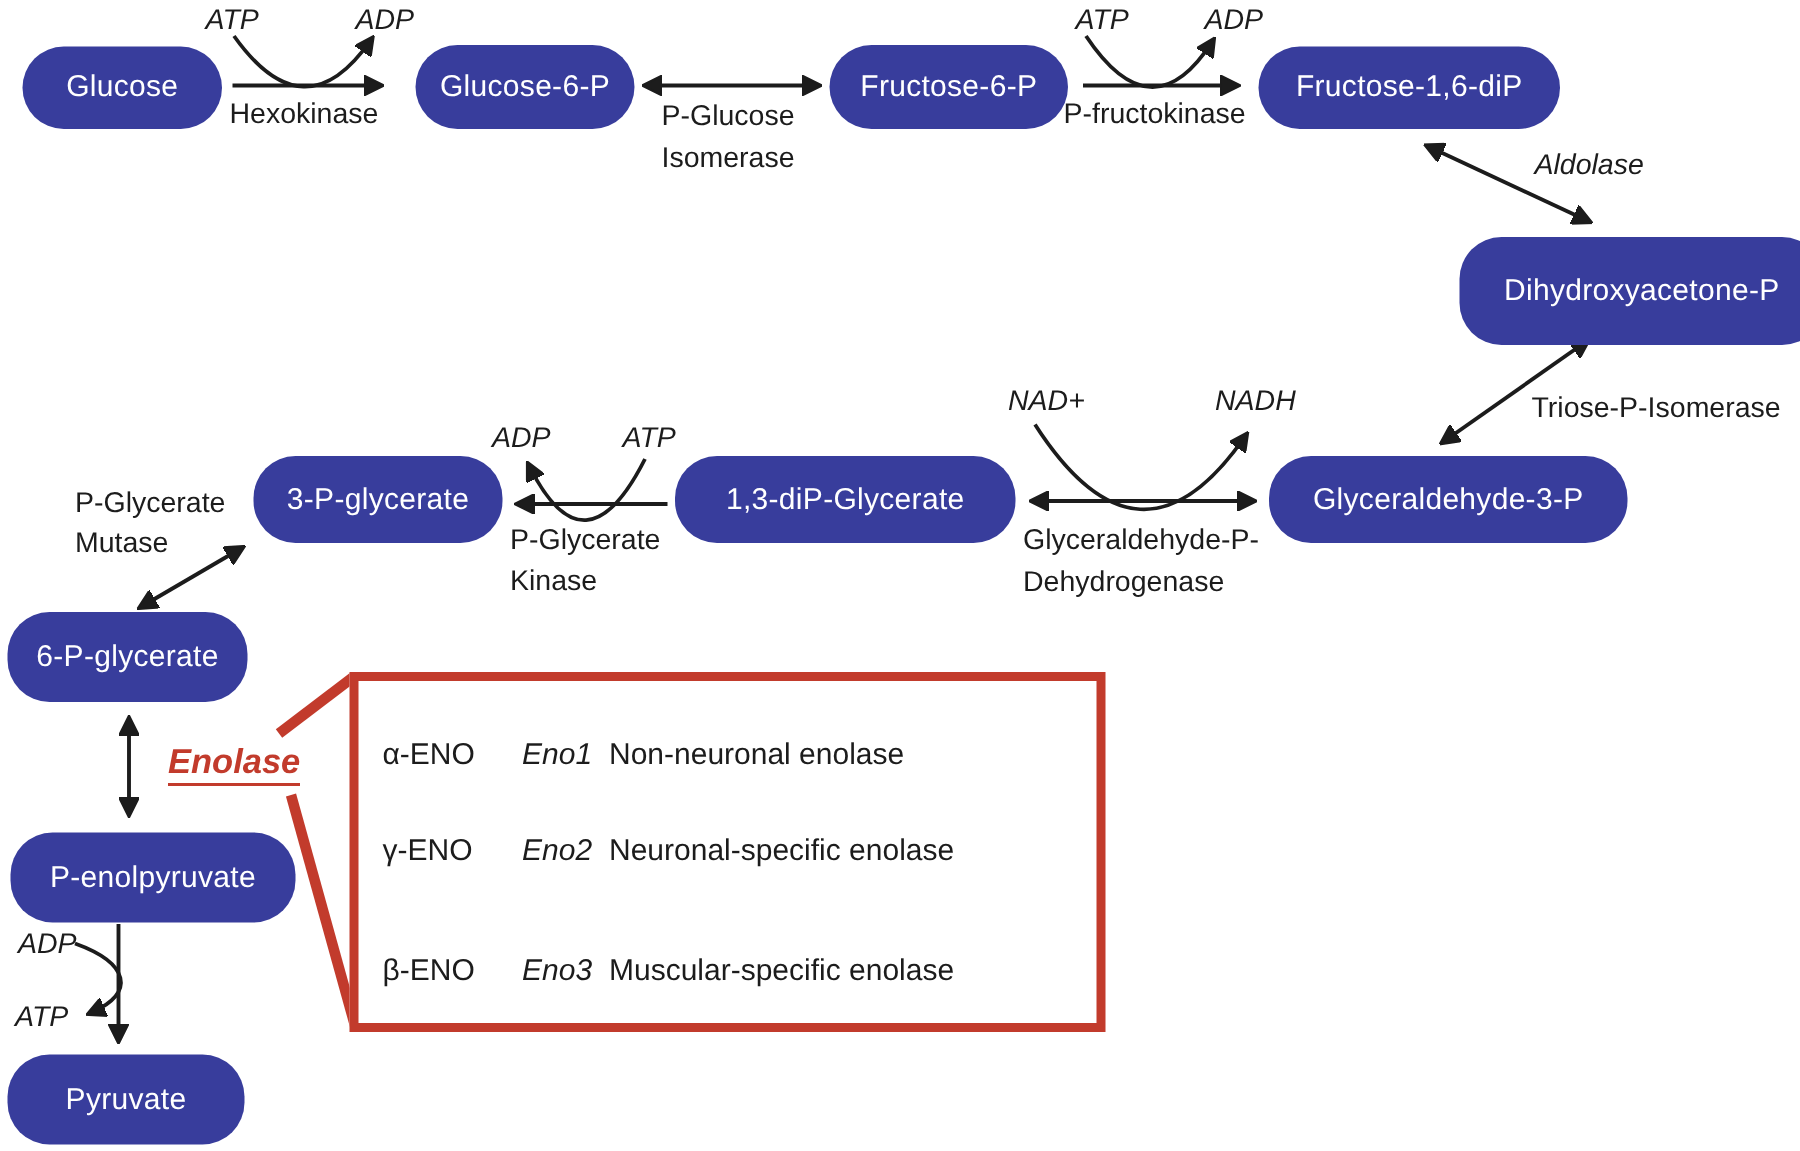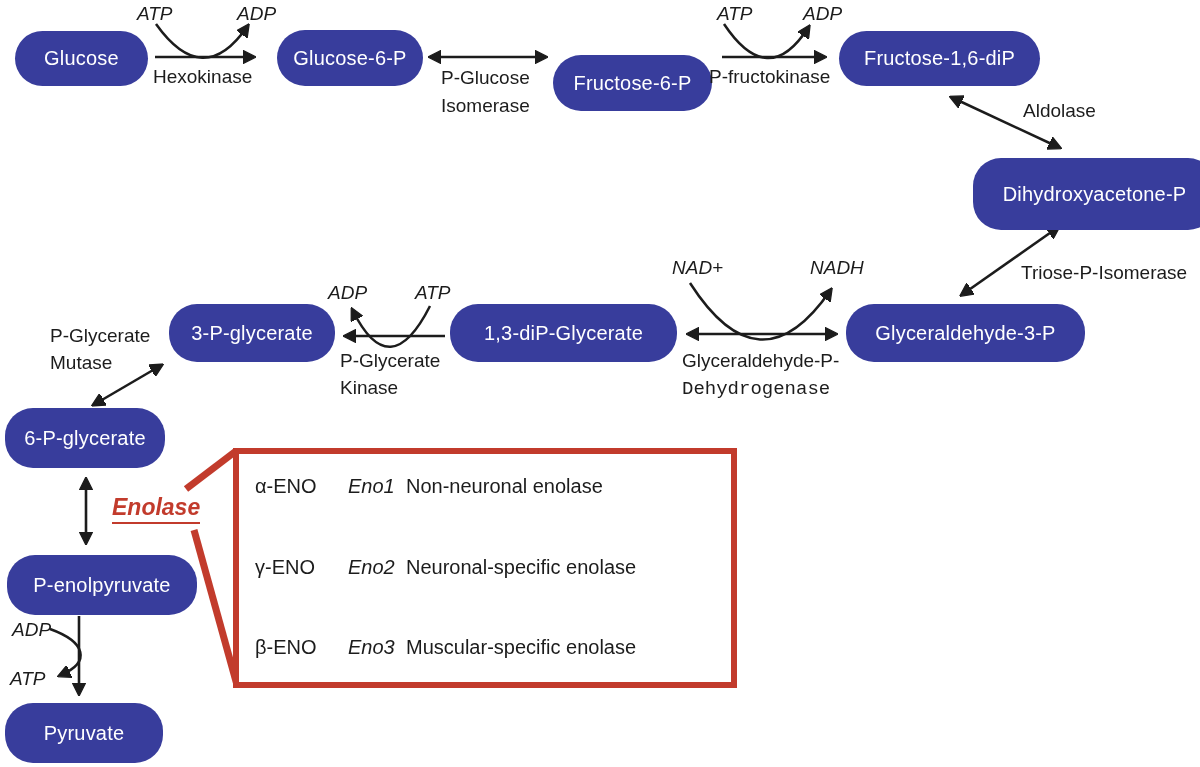--- a/index.html
+++ b/index.html
@@ -60,21 +60,21 @@
   .eno-row{
     position:absolute;
     left:255px;
     display:flex;
     font-size:20px;
     align-items:baseline;
     white-space:nowrap;
   }
   .eno-row .iso{width:78px;margin-right:15px;}
   .eno-row .gene{width:42px;margin-right:16px;font-style:italic;}
-  .r1{top:475px;align-items:flex-end;} .r2{top:556px;} .r3{top:636px;justify-content:space-between;}
+  .r1{top:492px;align-items:flex-end;} .r2{top:556px;} .r3{top:636px;justify-content:space-between;}
   svg path, svg line{stroke:var(--ink);}
   .redline{stroke:var(--red) !important;}
 </style>
 </head>
 <body>
 
 <div class="canvas">
 
   <svg class="layer" viewBox="0 0 1200 767" aria-hidden="true">
     <defs>
@@ -99,21 +99,21 @@
     <path d="M690,283 Q760,392 830,291" fill="none" stroke-width="2.5" marker-end="url(#ah)"></path>
     <path d="M430,306 Q390,385 353,311" fill="none" stroke-width="2.5" marker-end="url(#ah)"></path>
     <path d="M50,629 C86,642 91,662 61,675" fill="none" stroke-width="2.5" marker-end="url(#ah)"></path>
 
     <path class="redline" d="M186,489 L236,451" fill="none" stroke-width="7"></path>
     <path class="redline" d="M194,530 L237,685" fill="none" stroke-width="7"></path>
   </svg>
 
   <div class="pill" style="left:15px;top:31px;width:133px;height:55px;">Glucose</div>
   <div class="pill" style="left:277px;top:30px;width:146px;height:56px;">Glucose-6-P</div>
-  <div class="pill" style="left:553px;top:30px;width:159px;height:56px;margin-top:25px;">Fructose-6-P</div>
+  <div class="pill" style="left:553px;top:30px;width:159px;height:56px;">Fructose-6-P</div>
   <div class="pill" style="left:839px;top:31px;width:201px;height:55px;">Fructose-1,6-diP</div>
   <div class="pill" style="left:973px;top:158px;width:243px;height:72px;">Dihydroxyacetone-P</div>
   <div class="pill" style="left:846px;top:304px;width:239px;height:58px;">Glyceraldehyde-3-P</div>
   <div class="pill" style="left:450px;top:304px;width:227px;height:58px;">1,3-diP-Glycerate</div>
   <div class="pill" style="left:169px;top:304px;width:166px;height:58px;">3-P-glycerate</div>
   <div class="pill" style="left:5px;top:408px;width:160px;height:60px;">6-P-glycerate</div>
   <div class="pill" style="left:7px;top:555px;width:190px;height:60px;">P-enolpyruvate</div>
   <div class="pill" style="left:5px;top:703px;width:158px;height:60px;">Pyruvate</div>
 
   <div class="cof" style="left:137px;top:3px;">ATP</div>
@@ -124,24 +124,24 @@
   <div class="cof" style="left:810px;top:257px;">NADH</div>
   <div class="cof" style="left:328px;top:282px;">ADP</div>
   <div class="cof" style="left:415px;top:282px;">ATP</div>
   <div class="cof" style="left:12px;top:619px;">ADP</div>
   <div class="cof" style="left:10px;top:668px;">ATP</div>
 
   <div class="lbl" style="left:153px;top:66px;">Hexokinase</div>
   <div class="lbl" style="left:441px;top:67px;">P-Glucose</div>
   <div class="lbl" style="left:441px;top:95px;">Isomerase</div>
   <div class="lbl" style="left:709px;top:66px;">P-fructokinase</div>
-  <div class="lbl" style="left:1023px;top:100px;">Aldolase</div>
+  <div class="lbl" style="left:1023px;top:100px;font-style:italic;">Aldolase</div>
   <div class="lbl" style="left:1021px;top:262px;">Triose-P-Isomerase</div>
   <div class="lbl" style="left:682px;top:350px;">Glyceraldehyde-P-</div>
-  <div class="lbl" style="left:682px;top:378px;font-family:Liberation Mono, monospace;">Dehydrogenase</div>
+  <div class="lbl" style="left:682px;top:378px;">Dehydrogenase</div>
   <div class="lbl" style="left:340px;top:350px;">P-Glycerate</div>
   <div class="lbl" style="left:340px;top:377px;">Kinase</div>
   <div class="lbl" style="left:50px;top:325px;">P-Glycerate</div>
   <div class="lbl" style="left:50px;top:352px;">Mutase</div>
 
   <div class="enolase">Enolase</div>
 
   <div class="redbox"></div>
 
   <div class="eno-row r1">

